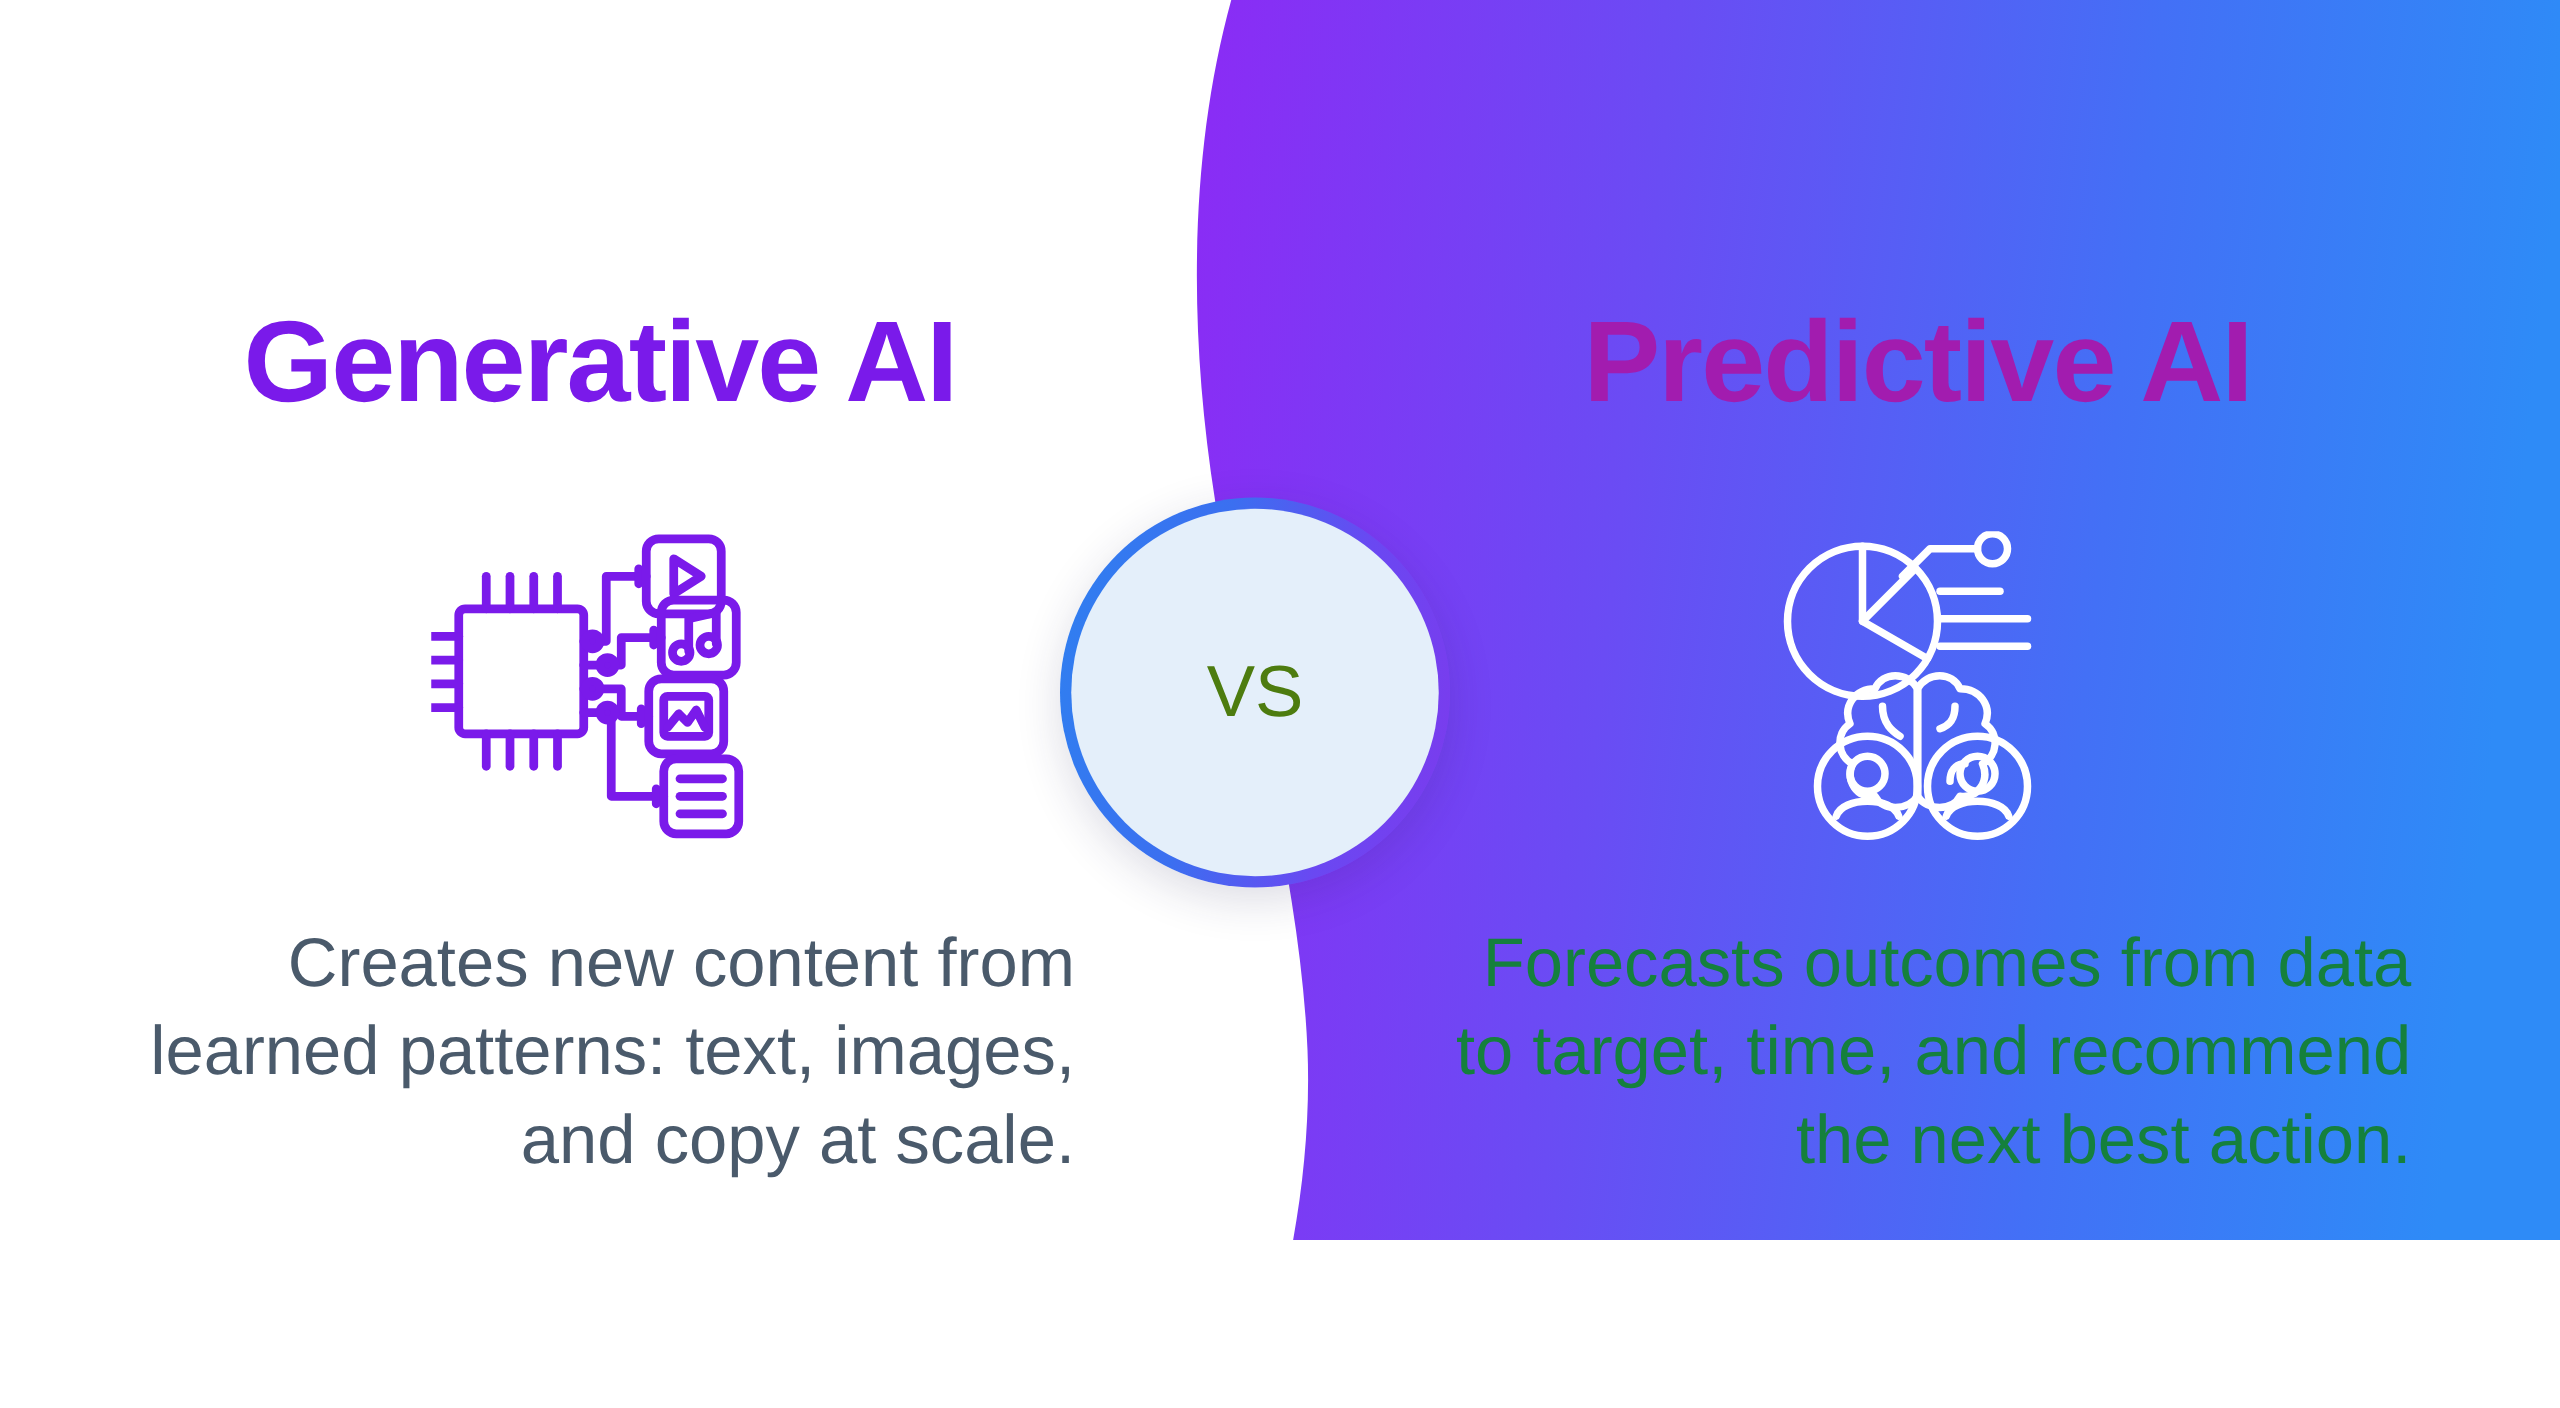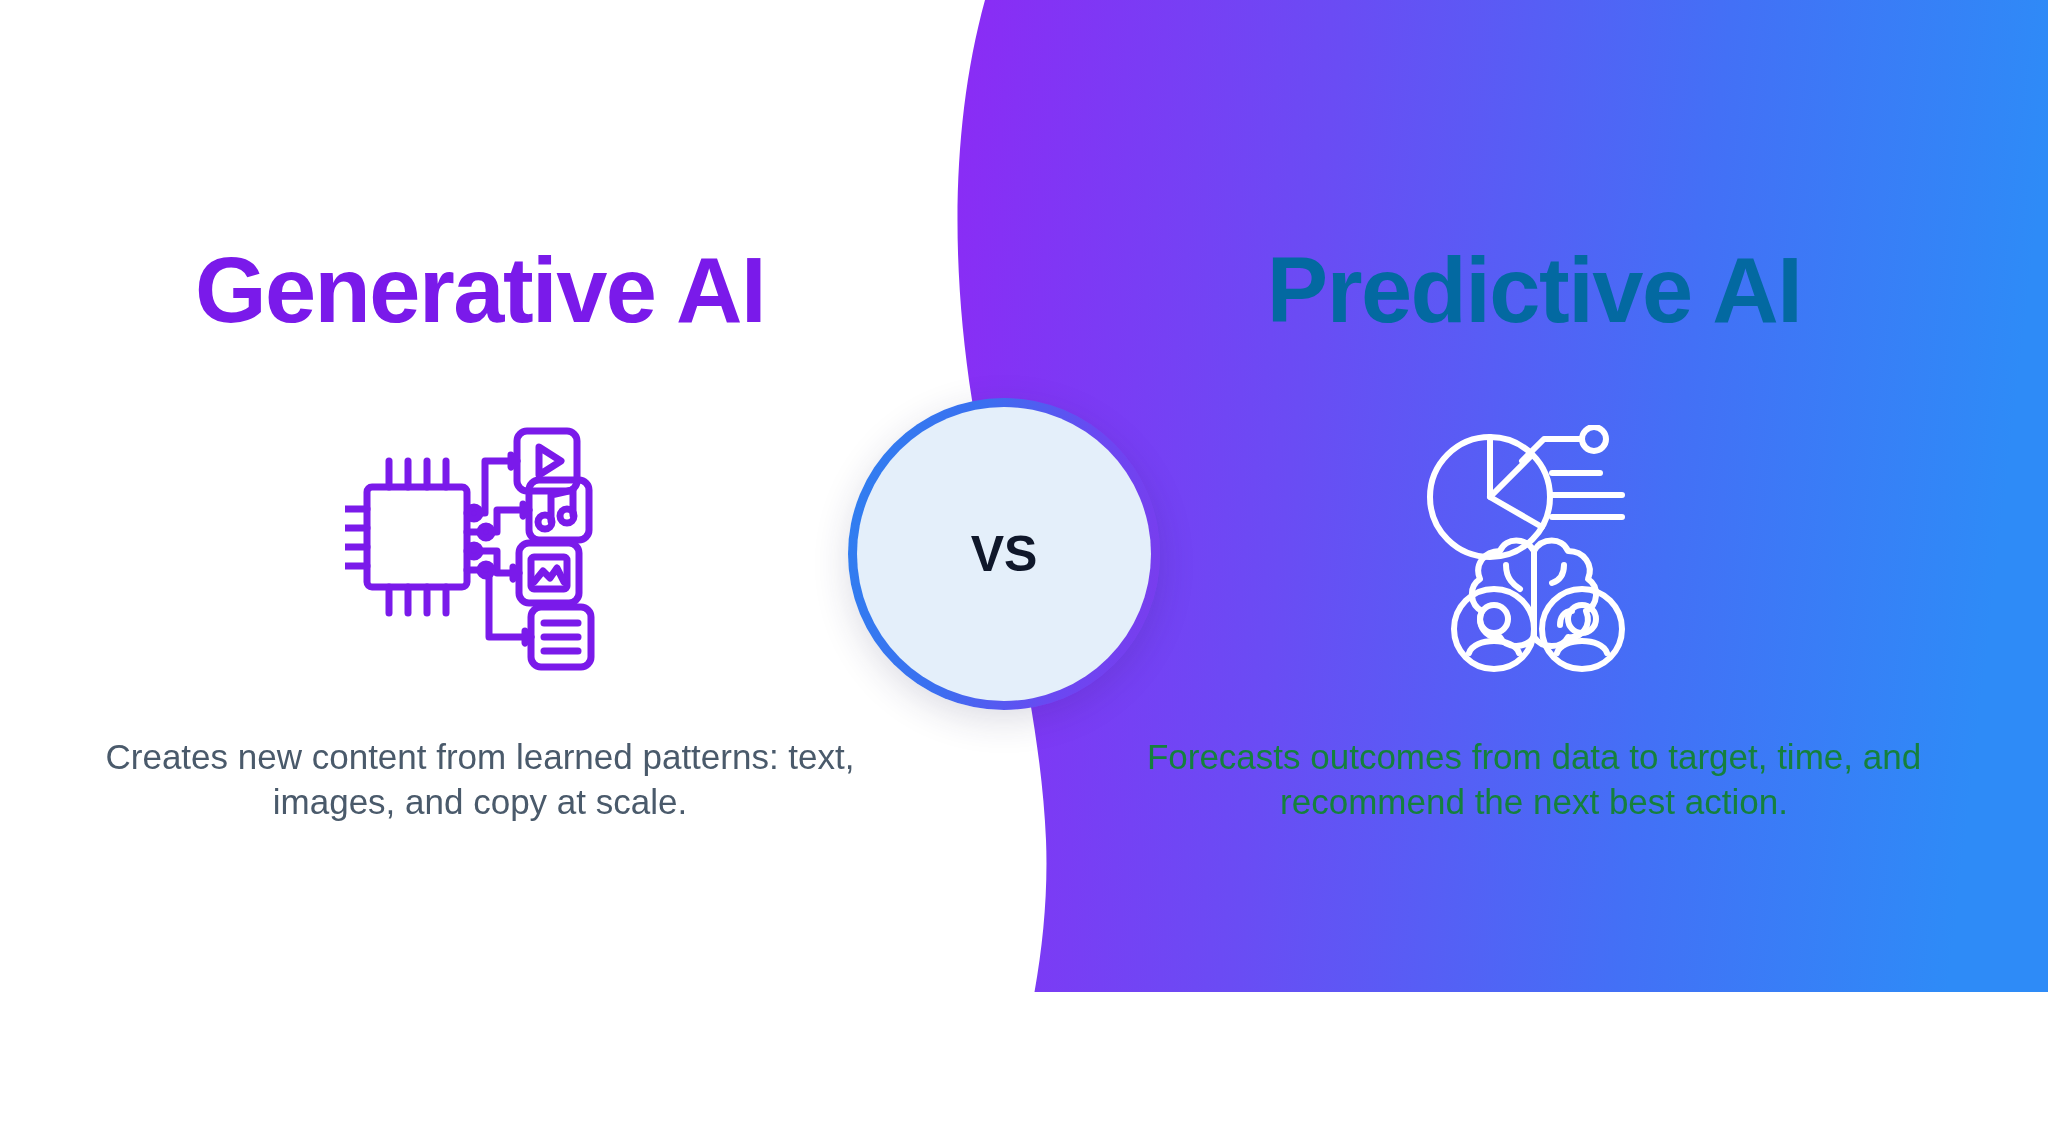--- a/index.html
+++ b/index.html
@@ -50,42 +50,42 @@
     right: 0;
     top: 244px;
     text-align: center;
     font-size: 92px;
     font-weight: bold;
     letter-spacing: -1.5px;
     line-height: 1;
     white-space: nowrap;
   }
   .title-left  { color: #7A1AEA; }
-  .title-right { color: #0369a1; }
+  .title-right { color: #a21caf; }
 
   .icon-wrap {
     position: absolute;
     left: 0;
     right: 0;
     top: 420px;
     height: 260px;
     display: flex;
     align-items: center;
     justify-content: center;
   }
   .icon-wrap svg { display: block; }
 
   .desc {
     position: absolute;
     left: 50%;
     transform: translateX(-50%);
     top: 735px;
     width: 760px;
-    text-align: center;
-    font-size: 35px;
+    text-align: right;
+    font-size: 55px;
     line-height: 1.28;
     font-weight: normal;
   }
   .desc-left  { color: #4A5A6B; }
   .desc-right { color: #15803d; width: 790px; }
 
   
   .vs-badge {
     position: absolute;
     left: 848px;
@@ -105,23 +105,23 @@
   .vs-inner {
     position: absolute;
     inset: 9px;
     border-radius: 50%;
     background: #E4EFFA;
     display: flex;
     align-items: center;
     justify-content: center;
   }
   .vs-text {
-    font-size: 50px;
-    font-weight: bold;
-    color: #0f172a;
+    font-size: 58px;
+    font-weight: normal;
+    color: #4d7c0f;
     letter-spacing: 0px;
     line-height: 1;
   }
 </style>
 </head>
 <body>
 
 <div class="stage">
 
   <div class="right-panel">

